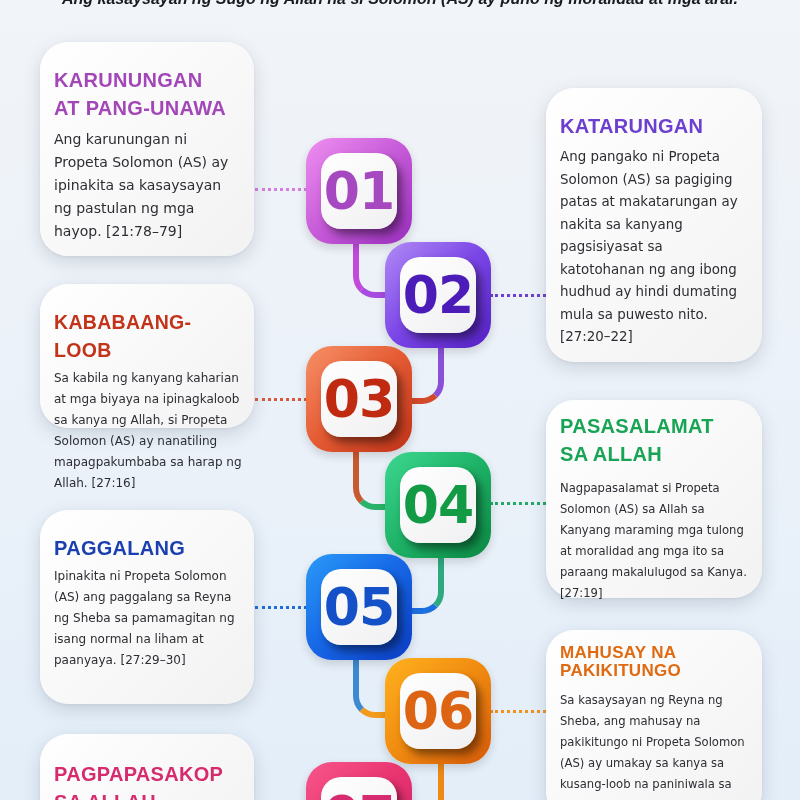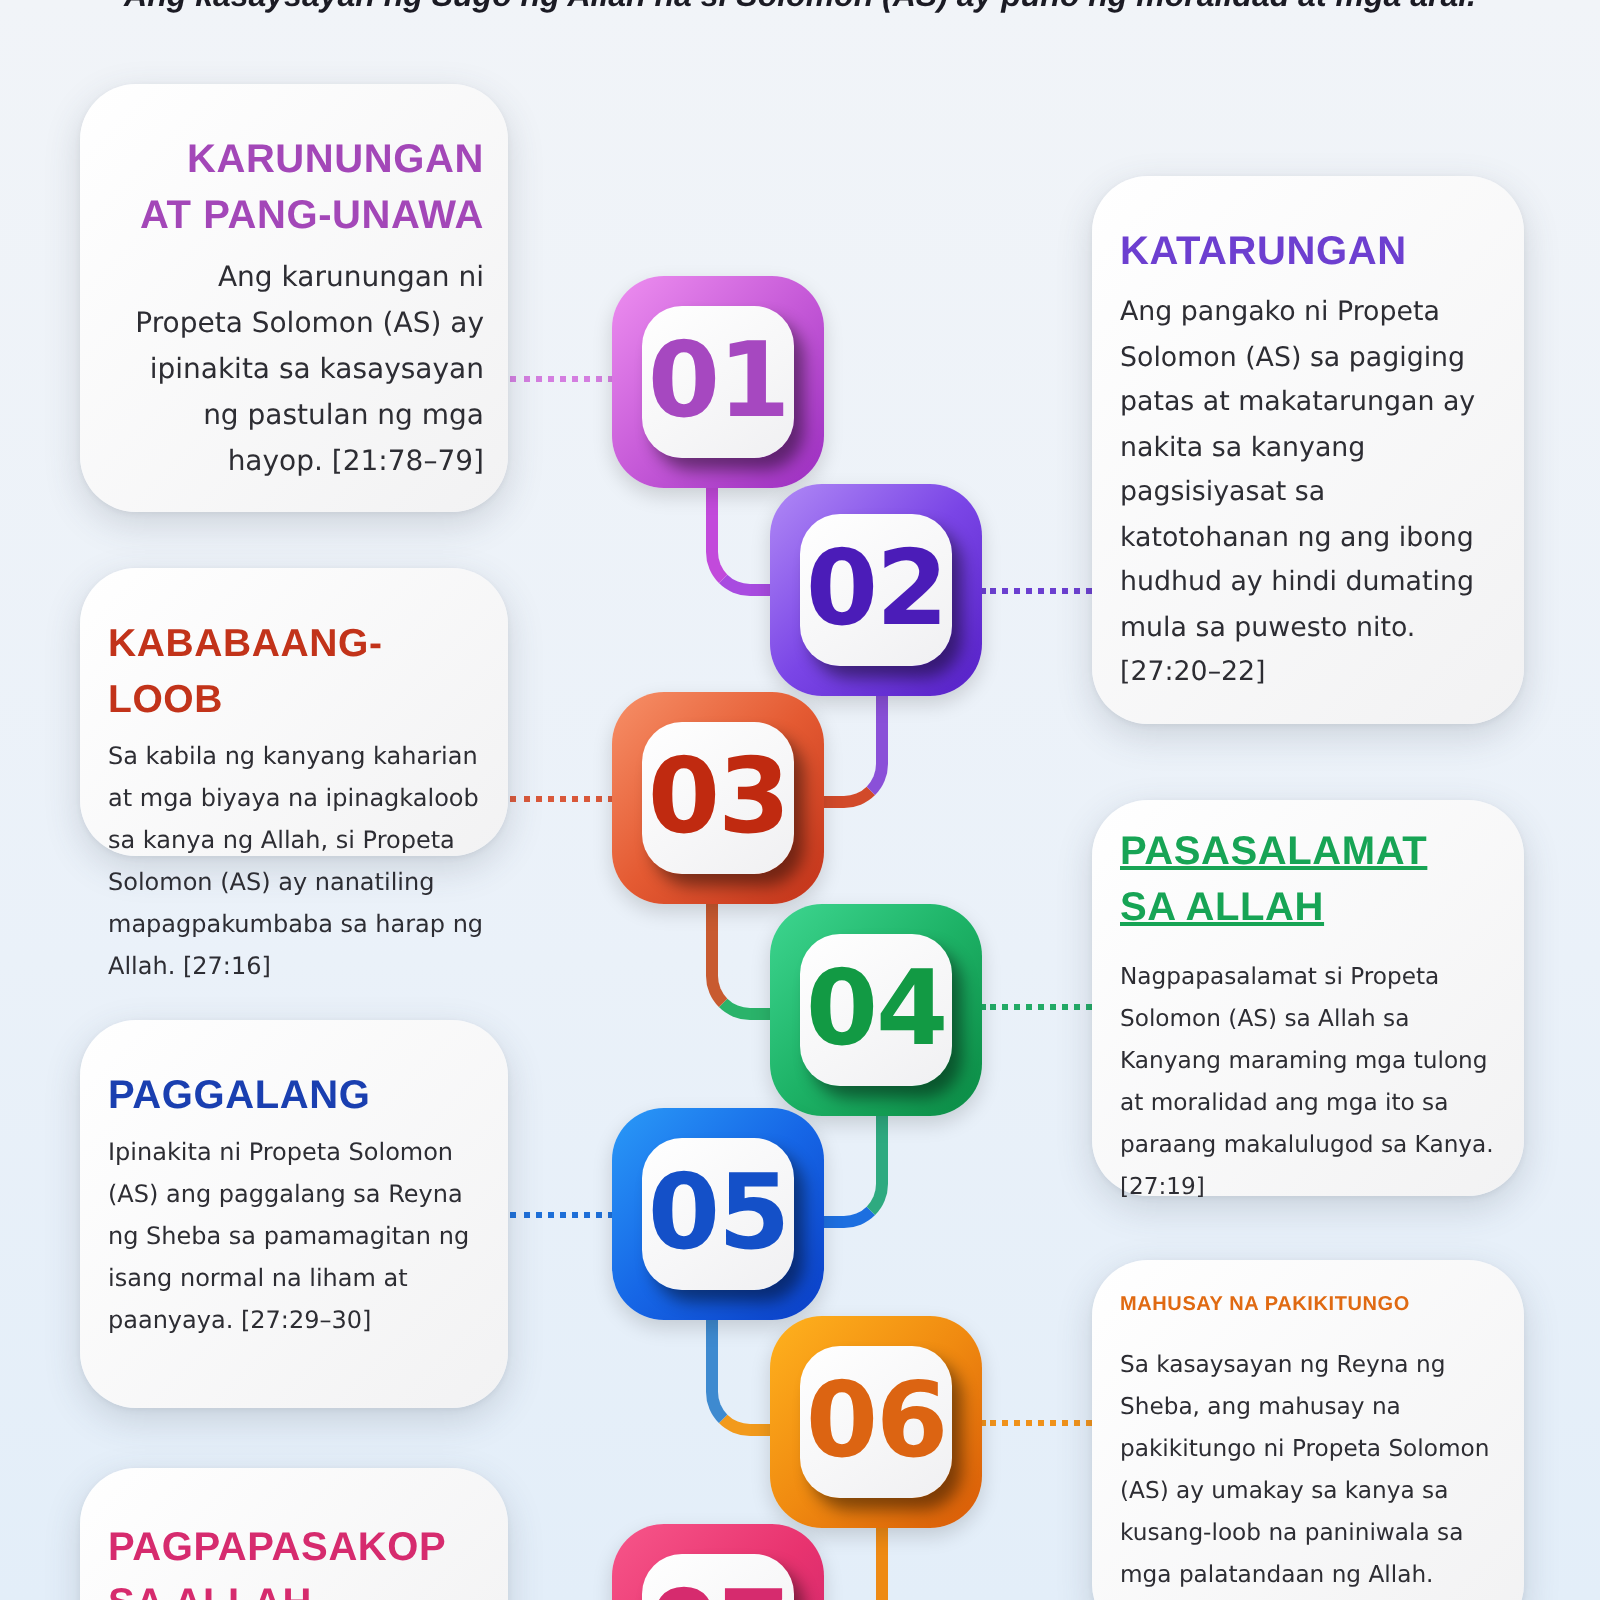--- a/index.html
+++ b/index.html
@@ -99,53 +99,53 @@
   <div class="inner">
       <span class="num" style="color:#dc6412;">06</span>
     </div>
 </div>
 <div class="badge" style="left:306px; top:762px; background:linear-gradient(135deg,#f7568a 0%,#e8336f 50%,#c8226a 100%);">
   <div class="inner">
       <span class="num" style="color:#d62b6e;">07</span>
     </div>
 </div>
 
-<div class="card" style="left:40px; top:42px; height:214px;text-align:right;">
+<div class="card" style="left:40px; top:42px; height:214px;">
   <div class="title" style="color:#a347b8;">
     <div>KARUNUNGAN</div>
     <div>AT PANG-UNAWA</div>
   </div>
   <div class="body" style="font-size:14px; line-height:23px;">Ang karunungan ni Propeta Solomon (AS) ay ipinakita sa kasaysayan ng pastulan ng mga hayop. [21:78–79]</div>
 </div>
 
 <div class="card" style="left:546px; top:88px; width:216px; height:274px;">
   <div class="title" style="color:#6d3fd0;">KATARUNGAN</div>
   <div class="body" style="font-size:13.4px; line-height:22.5px;">Ang pangako ni Propeta Solomon (AS) sa pagiging patas at makatarungan ay nakita sa kanyang pagsisiyasat sa katotohanan ng ang ibong hudhud ay hindi dumating mula sa puwesto nito. [27:20–22]</div>
 </div>
 
 <div class="card" style="left:40px; top:284px; height:144px; ">
   <div class="title" style="color:#c2331a; font-size:19.5px;">KABABAANG-LOOB</div>
   <div class="body small">Sa kabila ng kanyang kaharian at mga biyaya na ipinagkaloob sa kanya ng Allah, si Propeta Solomon (AS) ay nanatiling mapagpakumbaba sa harap ng Allah. [27:16]</div>
 </div>
 
 <div class="card" style="left:546px; top:400px; width:216px; height:198px; padding-top:12px;">
-  <div class="title" style="color:#17a455;text-decoration:underline;">
+  <div class="title" style="color:#17a455;">
     <div>PASASALAMAT</div>
     <div>SA ALLAH</div>
   </div>
   <div class="body xsmall" style="margin-top:10px;">Nagpapasalamat si Propeta Solomon (AS) sa Allah sa Kanyang maraming mga tulong at moralidad ang mga ito sa paraang makalulugod sa Kanya. [27:19]</div>
 </div>
 
 <div class="card" style="left:40px; top:510px; height:194px; ">
   <div class="title" style="color:#1a3fb0;">PAGGALANG</div>
   <div class="body small">Ipinakita ni Propeta Solomon (AS) ang paggalang sa Reyna ng Sheba sa pamamagitan ng isang normal na liham at paanyaya. [27:29–30]</div>
 </div>
 
 <div class="card" style="left:546px; top:630px; width:216px; height:190px; padding-top:14px;">
-  <div class="title" style="color:#e06a12; font-size:10px; line-height:18px;">MAHUSAY NA PAKIKITUNGO</div>
+  <div class="title" style="color:#e06a12; font-size:17px; line-height:18px;">MAHUSAY NA PAKIKITUNGO</div>
   <div class="body xsmall" style="margin-top:10px;">Sa kasaysayan ng Reyna ng Sheba, ang mahusay na pakikitungo ni Propeta Solomon (AS) ay umakay sa kanya sa kusang-loob na paniniwala sa mga palatandaan ng Allah. [27:44]</div>
 </div>
 
 <div class="card" style="left:40px; top:734px; height:120px; padding-top:26px;">
   <div class="title" style="color:#d62b6e;">
     <div>PAGPAPASAKOP</div>
     <div>SA ALLAH</div>
   </div>
 </div>
 

